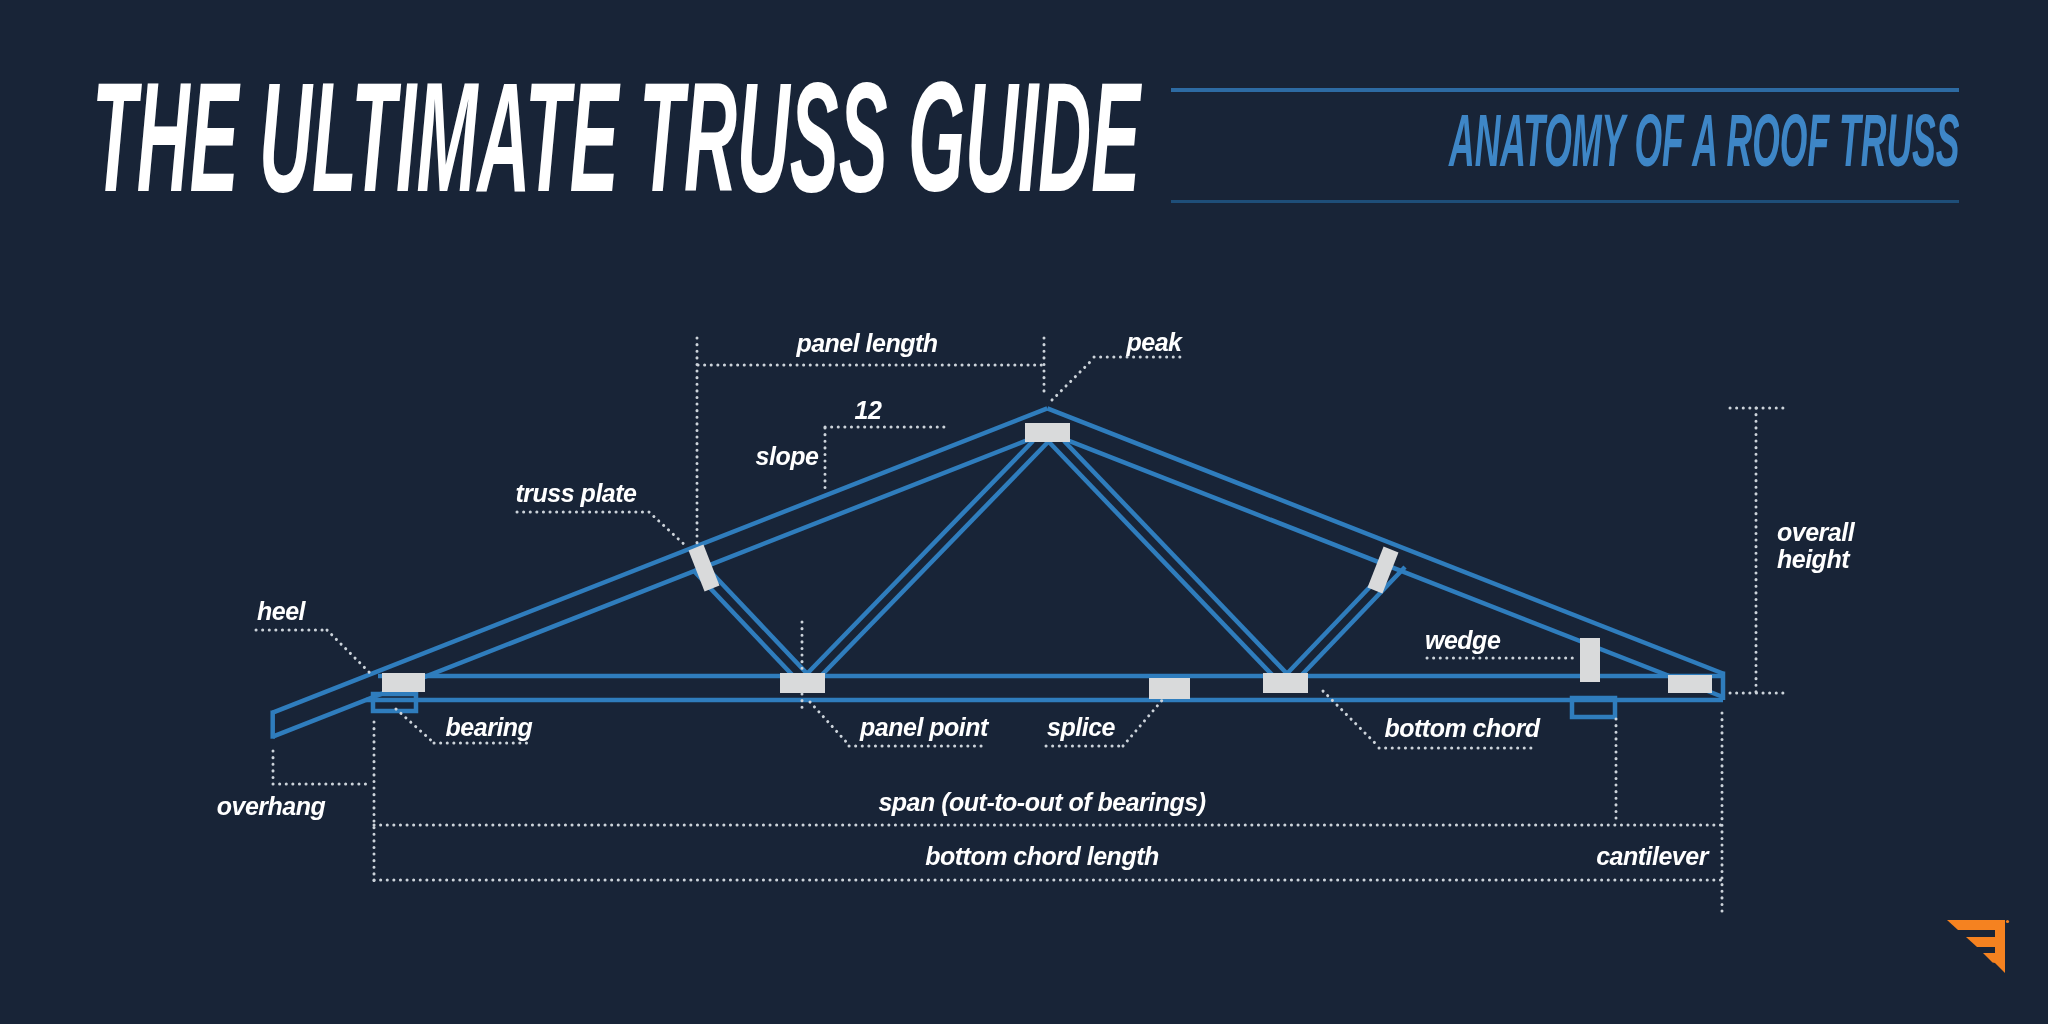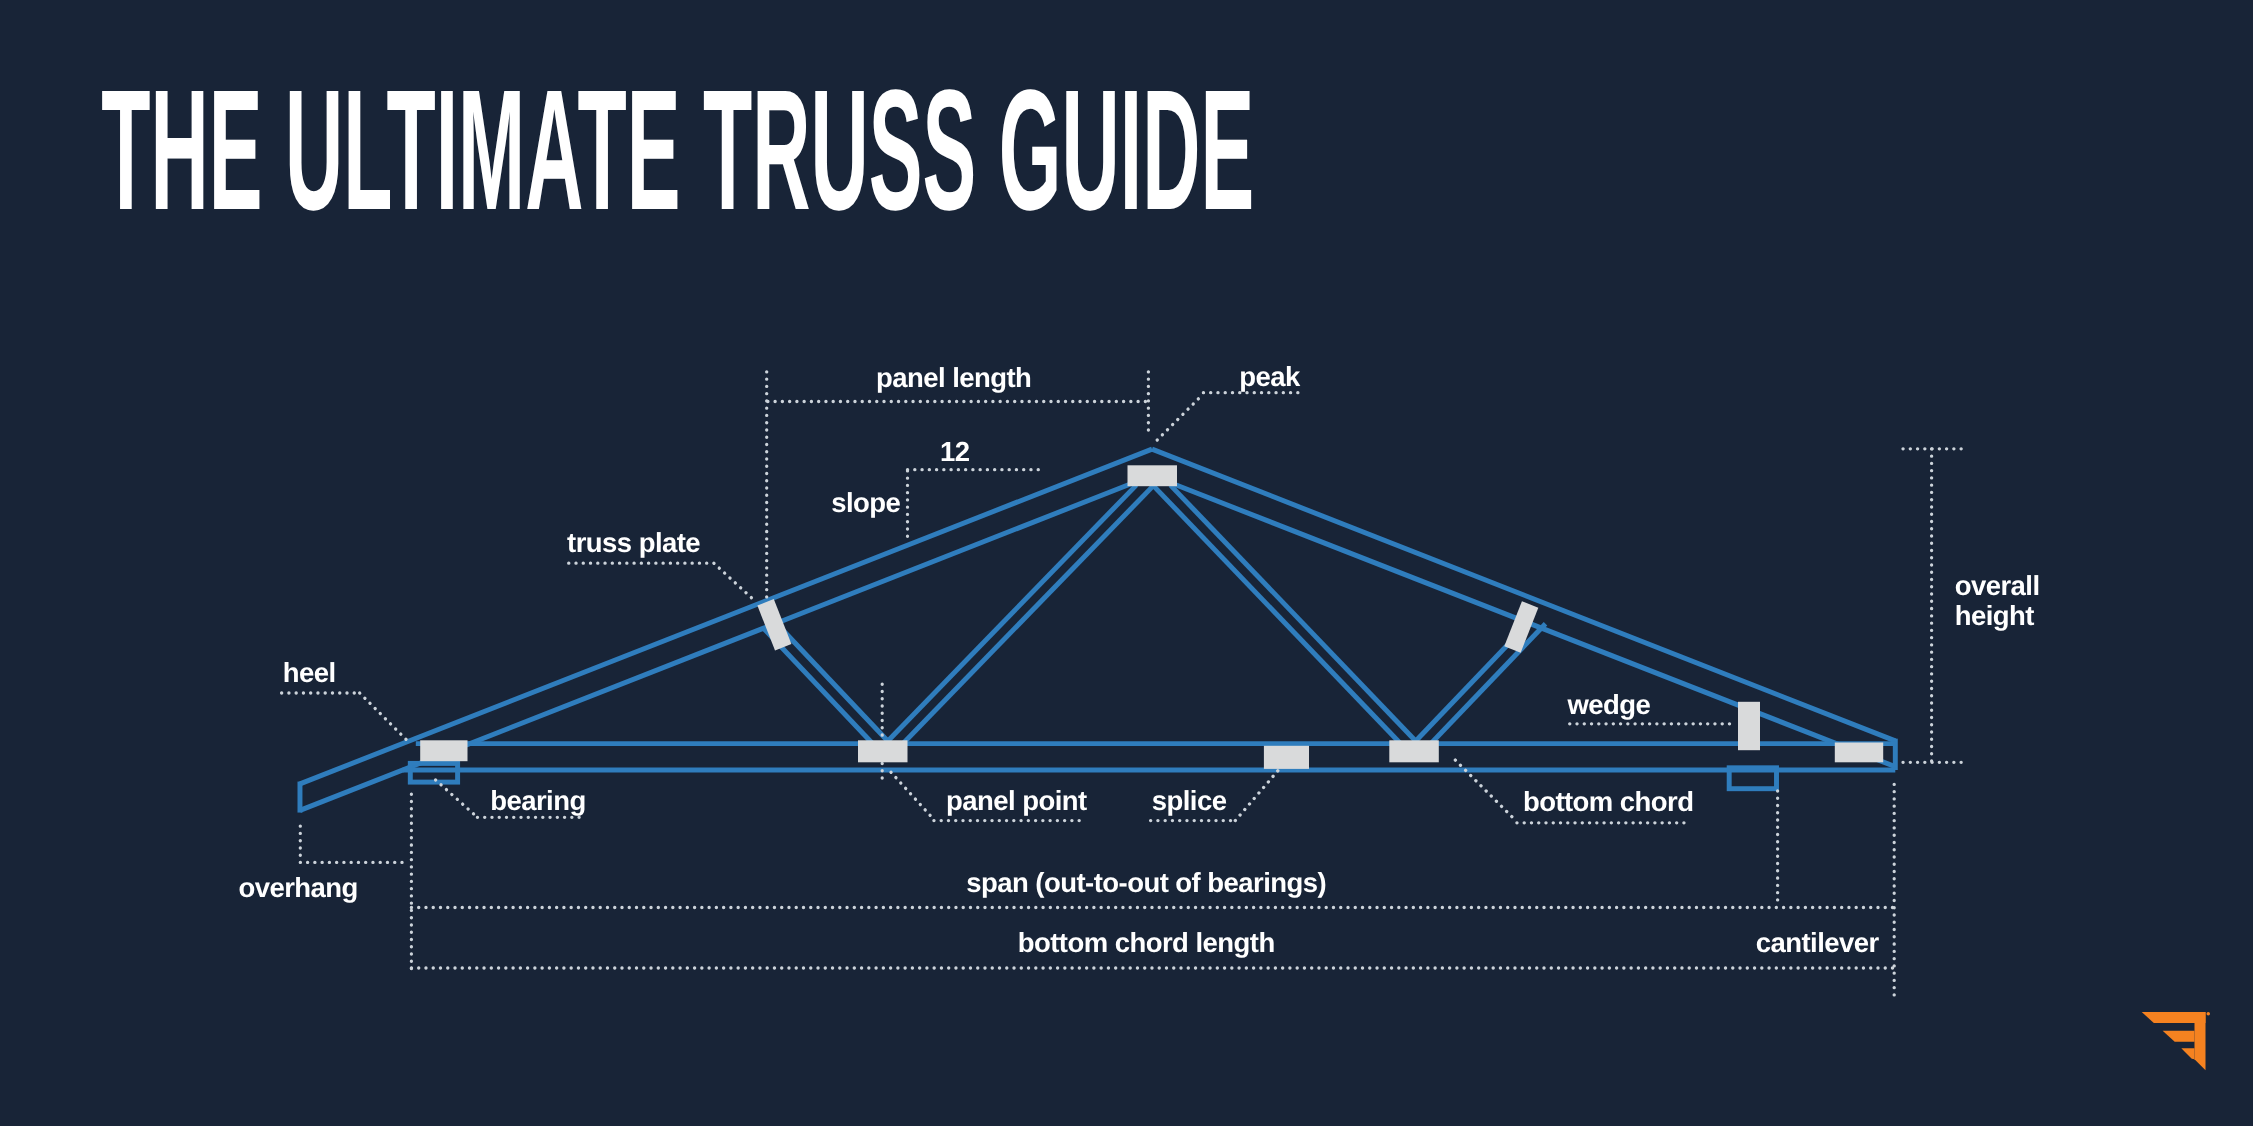--- a/index.html
+++ b/index.html
@@ -1,35 +1,40 @@
 <!DOCTYPE html>
 <html><head>
 <meta charset="utf-8">
 <style>
   html,body{margin:0;padding:0;background:#182437;}
   .stage{position:relative;width:2048px;height:1024px;background:#182437;overflow:hidden;
-         font-family:"Liberation Sans", sans-serif;}
+         font-family:"Liberation Sans", sans-serif;font-style:italic;}
   .title{position:absolute;left:92px;top:59px;font-size:156px;font-weight:700;color:#ffffff;
          white-space:nowrap;line-height:1;transform:scaleX(0.47);transform-origin:left top;
          letter-spacing:0;}
   .header-right{position:absolute;left:1171px;top:88px;width:788px;height:120px;}
   .rule-top{position:absolute;left:0;top:0;width:788px;height:4px;background:#2d6ba3;}
   .rule-bottom{position:absolute;left:0;top:112px;width:788px;height:2.5px;background:#1e4e78;}
   .subtitle{position:absolute;right:0;top:16px;font-size:74px;font-weight:700;color:#3e86c6;
             white-space:nowrap;line-height:1;transform:scaleX(0.48);transform-origin:right top;}
   svg text{font-family:"Liberation Sans", sans-serif;font-weight:700;font-size:25px;
            fill:#ffffff;letter-spacing:-0.5px;}
 </style>
 </head>
 <body>
 
 <div class="stage">
 
   <div class="title">THE ULTIMATE TRUSS GUIDE</div>
 
+  <div class="header-right">
+    <div class="rule-top"></div>
+    <div class="subtitle">ANATOMY OF A ROOF TRUSS</div>
+    <div class="rule-bottom"></div>
+  </div>
 
   <svg width="2048" height="1024" viewBox="0 0 2048 1024" style="position:absolute;left:0;top:0;">
 
     <g stroke="#2f7dbd" stroke-width="4.5" fill="none">
 
       <line x1="272.7" y1="712.6" x2="1047.3" y2="408.3"></line>
       <line x1="272.7" y1="736.7" x2="1047.3" y2="432.3"></line>
       <line x1="272.7" y1="710.5" x2="272.7" y2="738.7"></line>
 
       <line x1="1047.3" y1="408.3" x2="1723" y2="673.5"></line>

